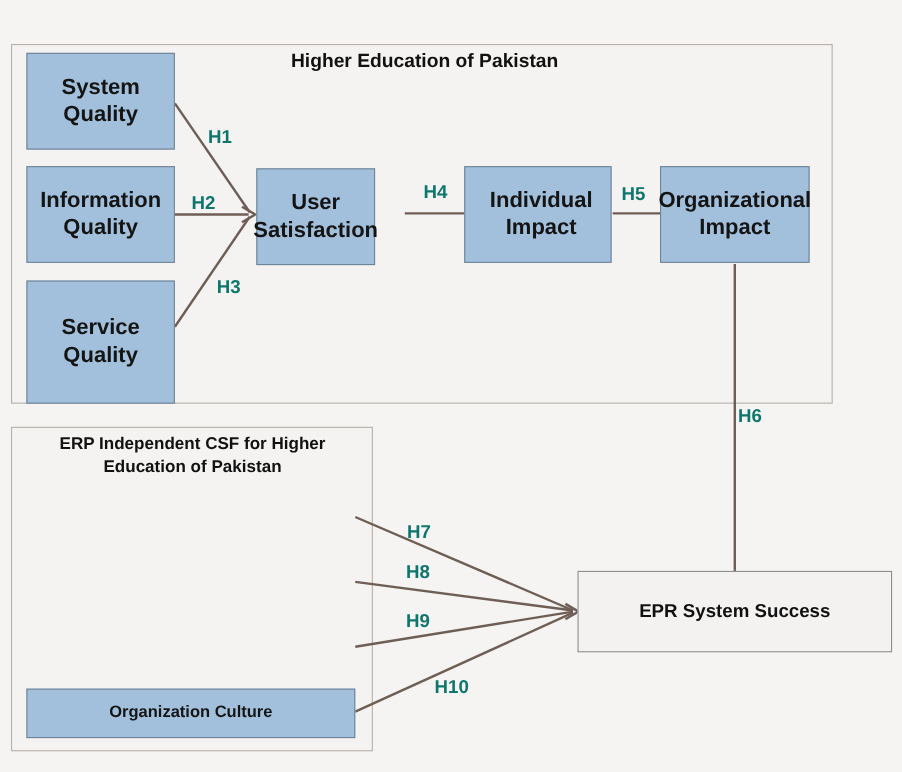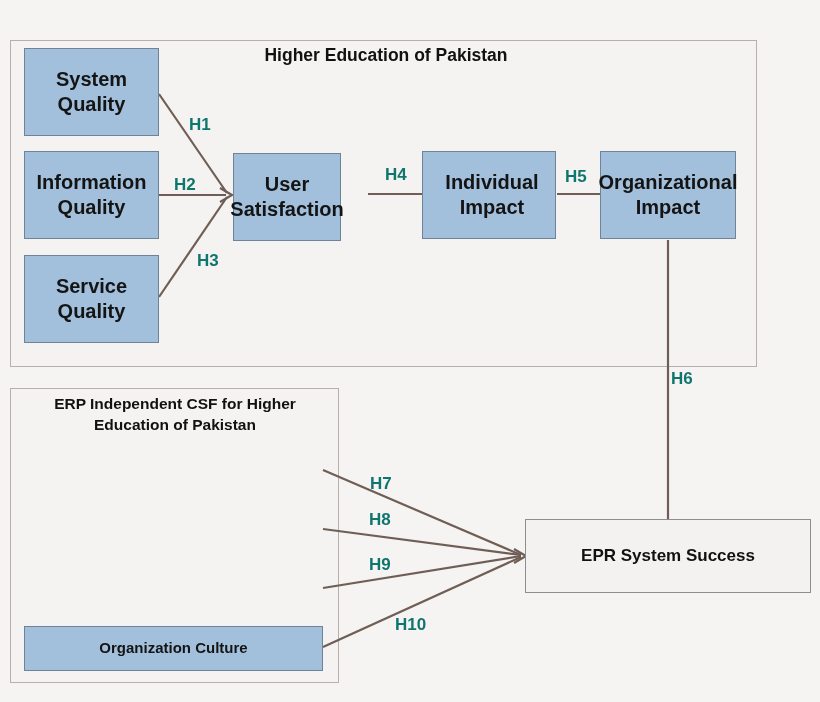--- a/index.html
+++ b/index.html
@@ -74,21 +74,21 @@
     align-items: center;
     justify-content: center;
     font-weight: bold;
     font-size: 17px;
     color: #111111;
     z-index: 3;
   }
   
   #node-system-quality        { left: 24px;  top: 48px;  width: 135px; height: 88px; }
   #node-information-quality   { left: 24px;  top: 151px; width: 135px; height: 88px; }
-  #node-service-quality       { left: 24px;  top: 255px; width: 135px; height: 88px; }
+  #node-service-quality       { left: 24px;  top: 255px; width: 135px; height: 112px; }
   #node-user-satisfaction     { left: 233px; top: 153px; width: 108px; height: 88px; }
   #node-individual-impact     { left: 422px; top: 151px; width: 134px; height: 88px; padding-left: 10px; }
   #node-organizational-impact { left: 600px; top: 151px; width: 136px; height: 88px; }
   #node-top-management-support         { left: 24px; top: 448px; width: 299px; height: 45px; }
   #node-business-process-reengineering { left: 24px; top: 507px; width: 299px; height: 45px; }
   #node-education-and-training         { left: 24px; top: 567px; width: 299px; height: 45px; }
   #node-organization-culture           { left: 24px; top: 626px; width: 299px; height: 45px; }
   
   #hlabel-h1  { left: 189px; top: 115px; }
   #hlabel-h2  { left: 174px; top: 151px; margin-top: 24px; }

